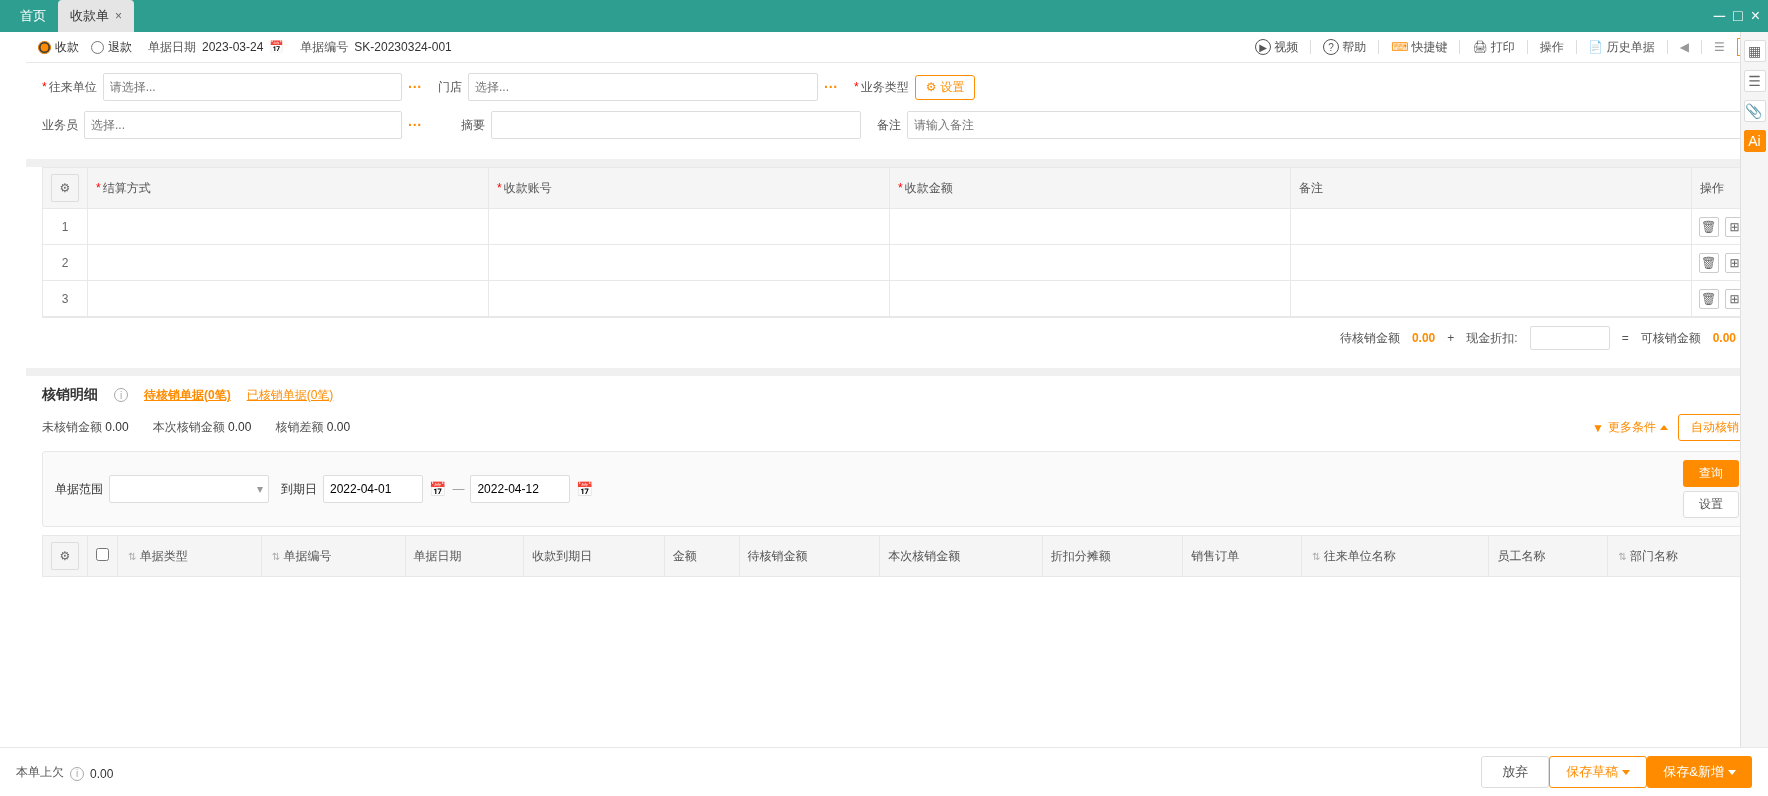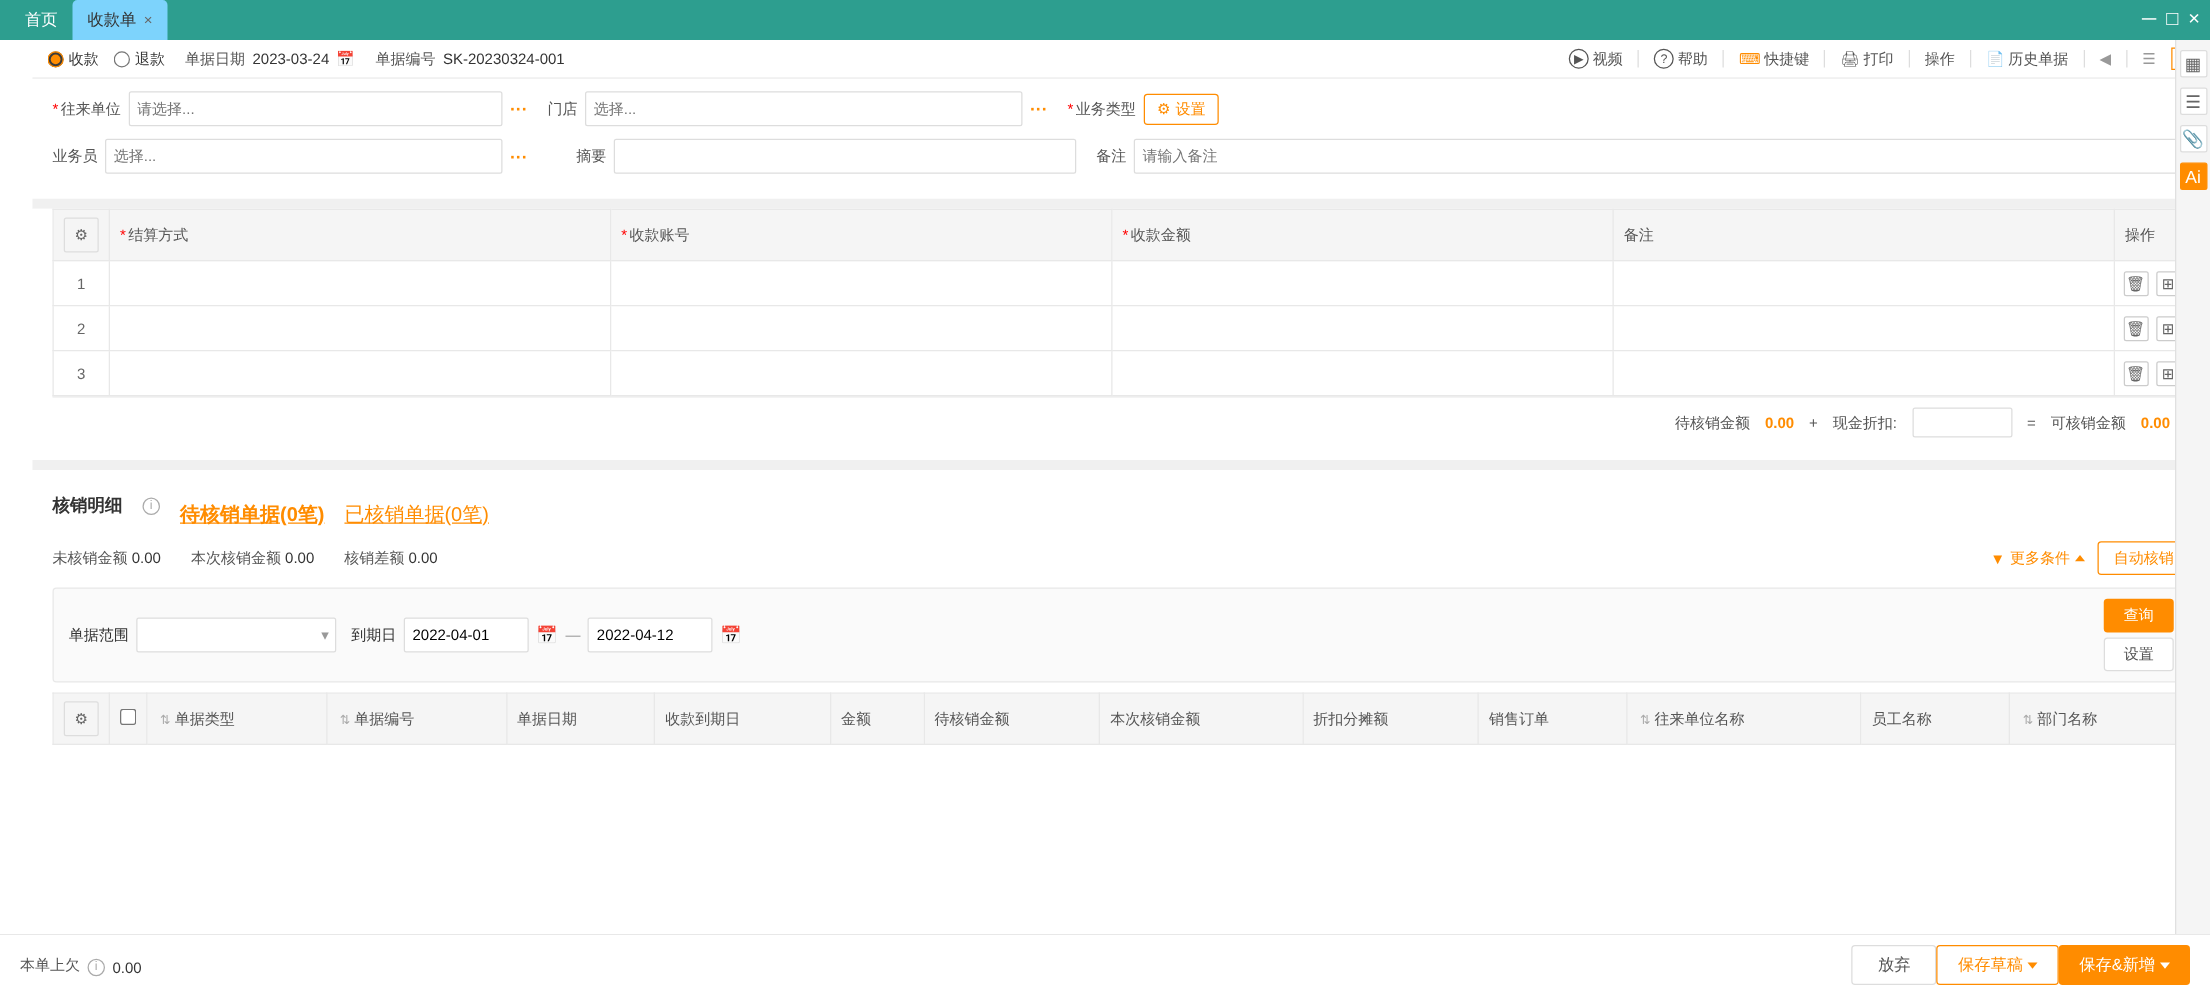--- a/index.html
+++ b/index.html
@@ -21,21 +21,21 @@
       font-size: 13px;
       color: #fff;
       cursor: pointer;
       border-radius: 4px 4px 0 0;
     }
     .tab-item.home {
       background: transparent;
       color: #fff;
     }
     .tab-item.active {
-      background: #7dd3fc;
+      background: #e5e5e5;
       color: #333;
     }
     .tab-close {
       margin-left: 6px;
       color: #666;
       font-size: 12px;
       cursor: pointer;
     }
     .tab-actions {
       margin-left: auto;
@@ -311,23 +311,22 @@
       font-weight: bold;
       color: #333;
     }
     .verify-tabs {
       display: flex;
       gap: 16px;
     }
     .verify-tab {
       color: #ff8c00;
       cursor: pointer;
-      font-size: 16px;
+      font-size: 12px;
       text-decoration: underline;
-      margin-top: 16px;
     }
     .verify-tab.active { font-weight: bold; }
     .info-icon {
       width: 14px; height: 14px;
       border-radius: 50%;
       border: 1px solid #aaa;
       display: inline-flex;
       align-items: center;
       justify-content: center;
       font-size: 10px;

